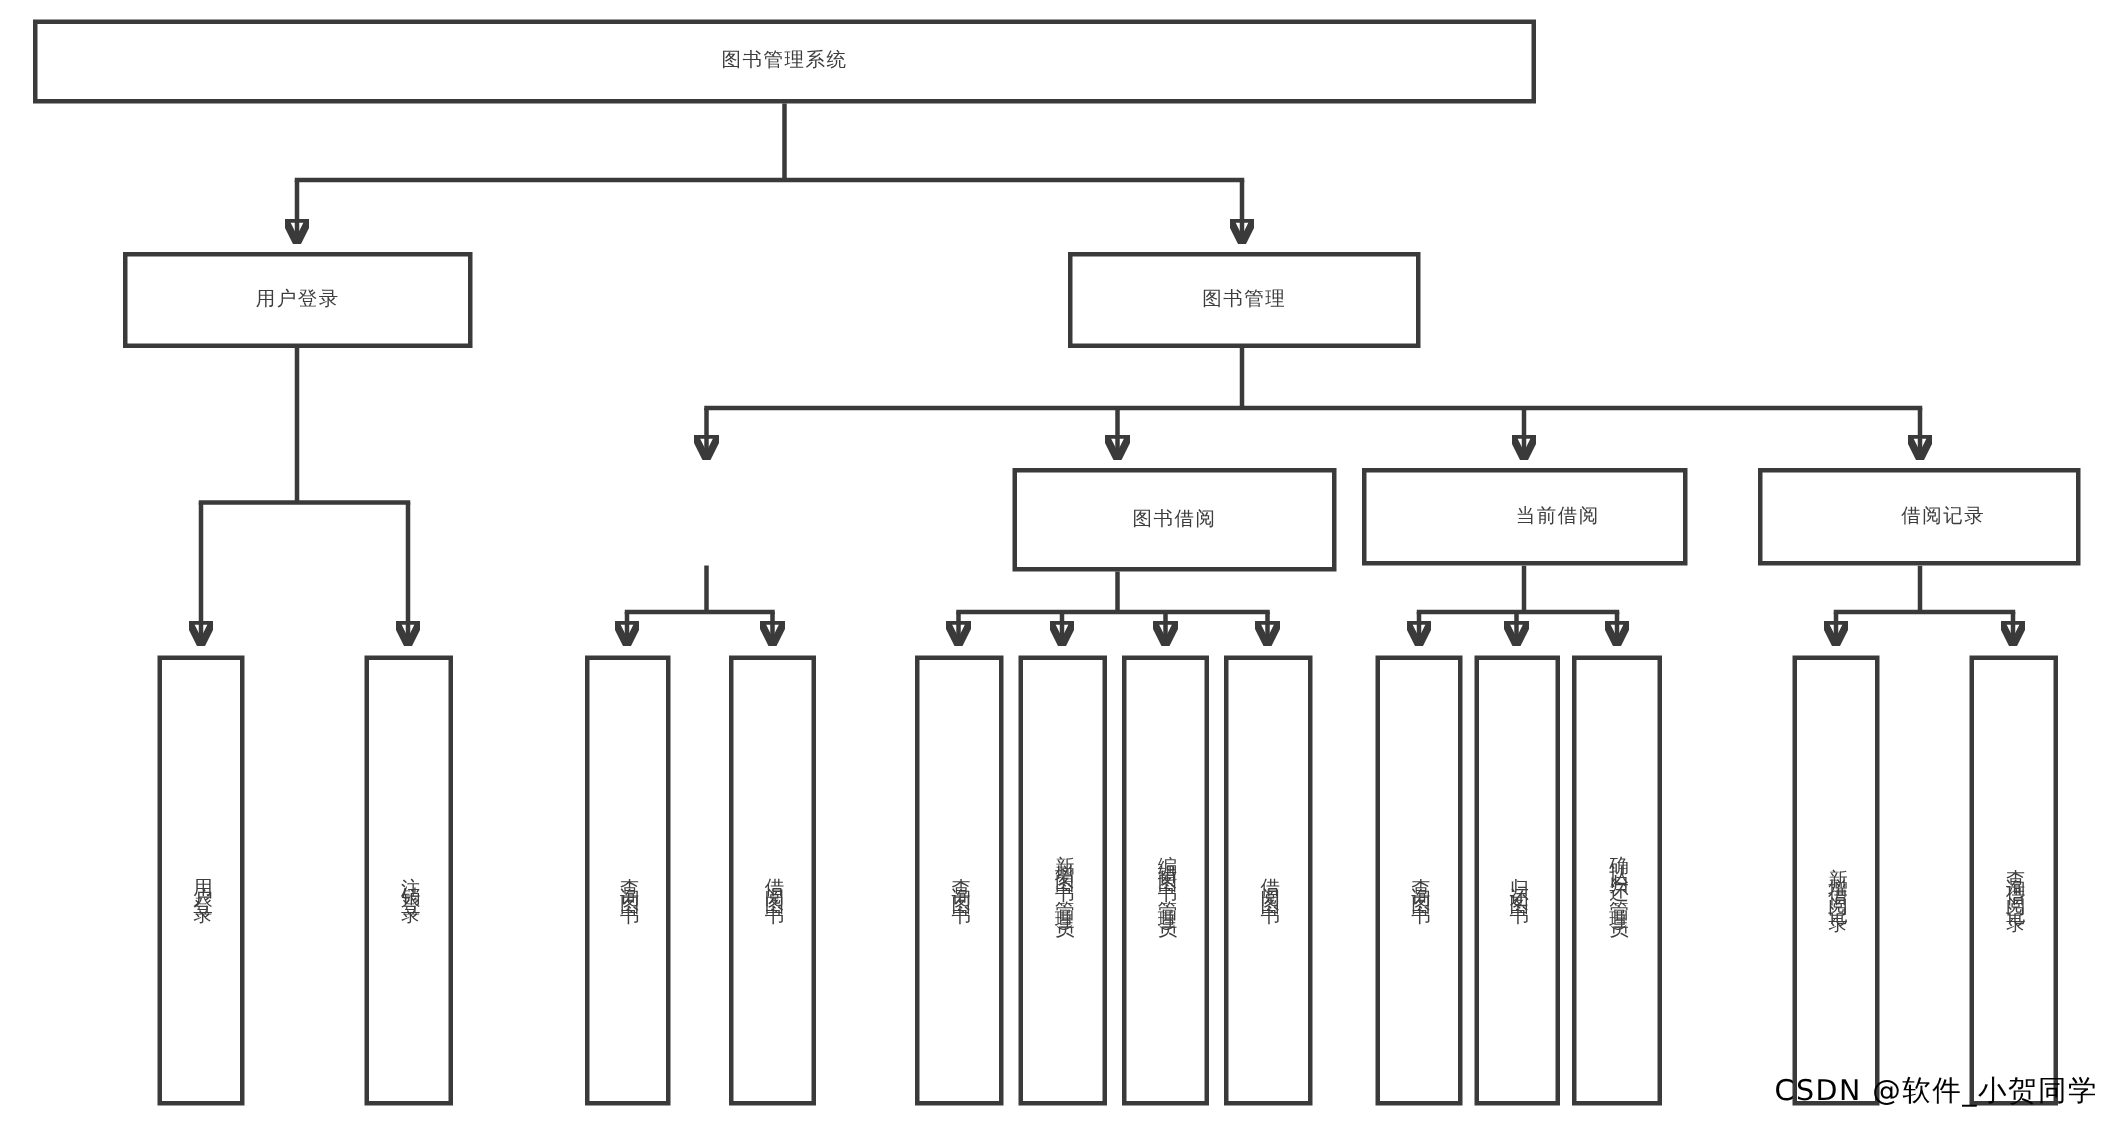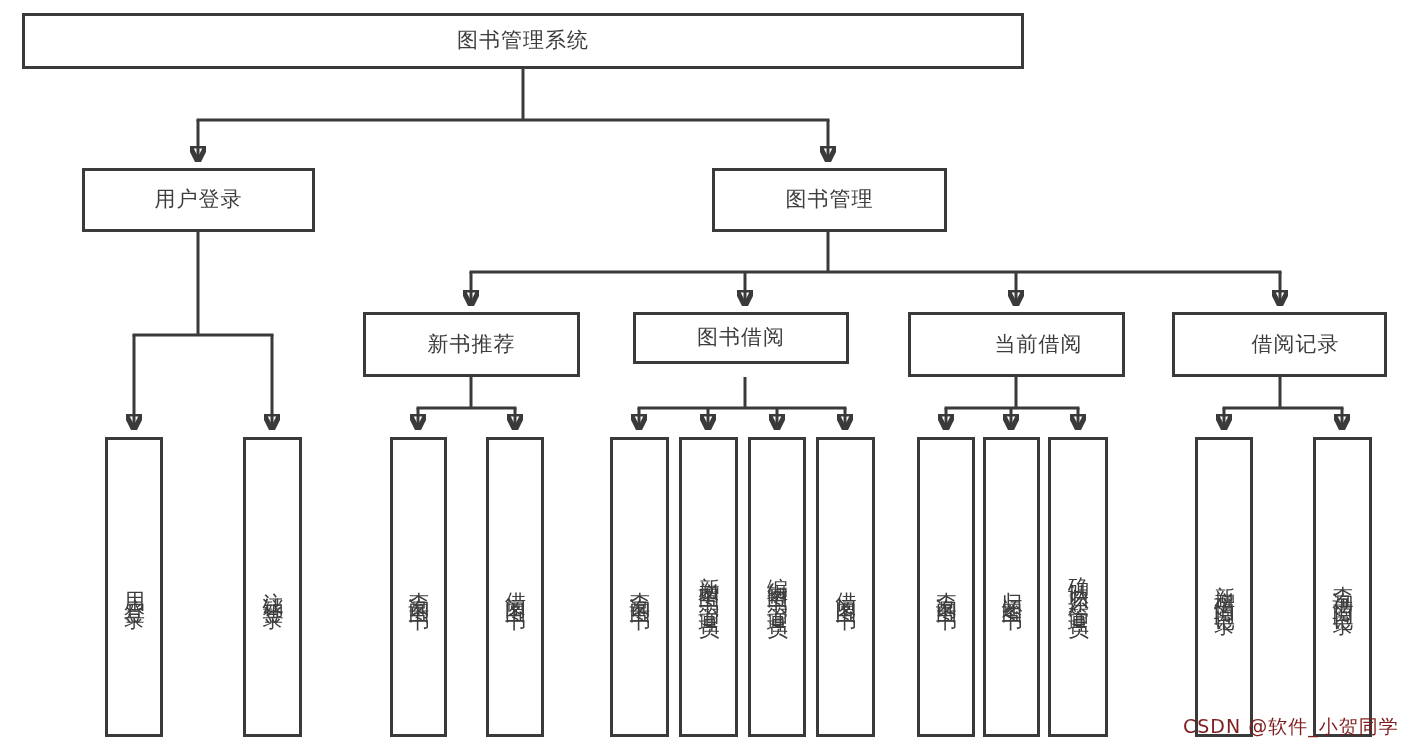--- a/index.html
+++ b/index.html
@@ -29,36 +29,36 @@
   }
   .node {
     position: absolute;
     box-sizing: border-box;
     border: 3px solid #3a3a3a;
     background: #ffffff;
     color: #3d3d3d;
     display: flex;
     align-items: center;
     justify-content: center;
-    font-size: 21px;
+    font-size: 13px;
     letter-spacing: 1px;
     text-align: center;
     line-height: 1.2;
   }
   .node.v {
     writing-mode: vertical-rl;
     letter-spacing: 6px;
     padding: 6px 0;
   }
   .watermark {
     position: absolute;
     left: 1183px;
     top: 714px;
     font-size: 19px;
-    color: #7f1d1d;
+    color: #000000;
     letter-spacing: 1px;
     white-space: nowrap;
   }
 </style>
 </head>
 <body>
 
 <div class="canvas">
 
   <svg class="connectors" viewBox="0 0 1405 747" xmlns="http://www.w3.org/2000/svg">
@@ -107,22 +107,21 @@
     <path d="M1222.5,408 H1343.5"></path>
     <path d="M1224,408 V428" marker-end="url(#arrow)"></path>
     <path d="M1342,408 V428" marker-end="url(#arrow)"></path>
   </svg>
 
   <div class="node" style="left:22px; top:13px; width:1002px; height:56px;">图书管理系统</div>
 
   <div class="node" style="left:82px; top:168px; width:233px; height:64px;">用户登录</div>
   <div class="node" style="left:712px; top:168px; width:235px; height:64px;text-align:right;">图书管理</div>
 
-  <div class="node" style="left:363px; top:312px; width:217px; height:65px;">新书推荐</div>
-  <div class="node" style="left:633px; top:312px; width:216px; height:52px;">图书借阅</div>
+  <div class="node" style="left:675px; top:312px; width:216px; height:69px;">图书借阅</div>
   <div class="node" style="left:908px; top:312px; width:217px; height:65px;padding-left:44px;">当前借阅</div>
   <div class="node" style="left:1172px; top:312px; width:215px; height:65px;padding-left:32px;">借阅记录</div>
 
   <div class="node v" style="left:105px; top:437px; width:58px; height:300px;">用户登录</div>
   <div class="node v" style="left:243px; top:437px; width:59px; height:300px;">注销登录</div>
 
   <div class="node v" style="left:390px; top:437px; width:57px; height:300px;">查询图书</div>
   <div class="node v" style="left:486px; top:437px; width:58px; height:300px;">借阅图书</div>
 
   <div class="node v" style="left:610px; top:437px; width:59px; height:300px;">查询图书</div>

